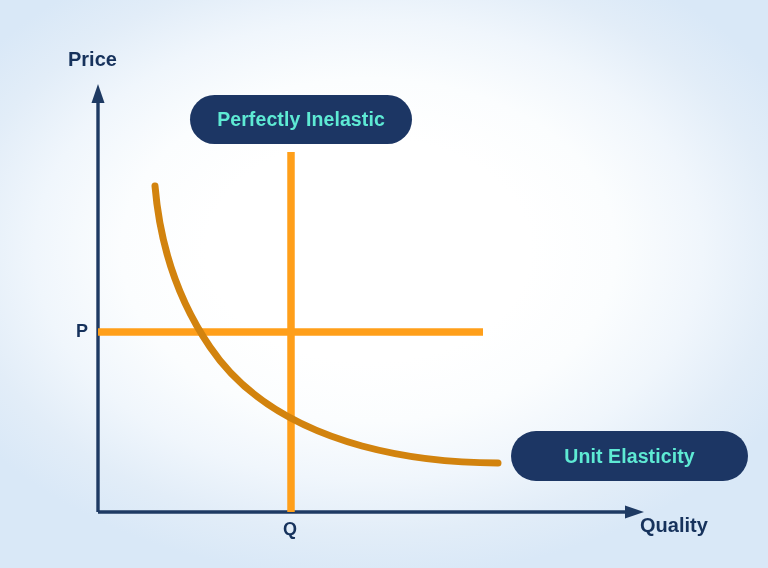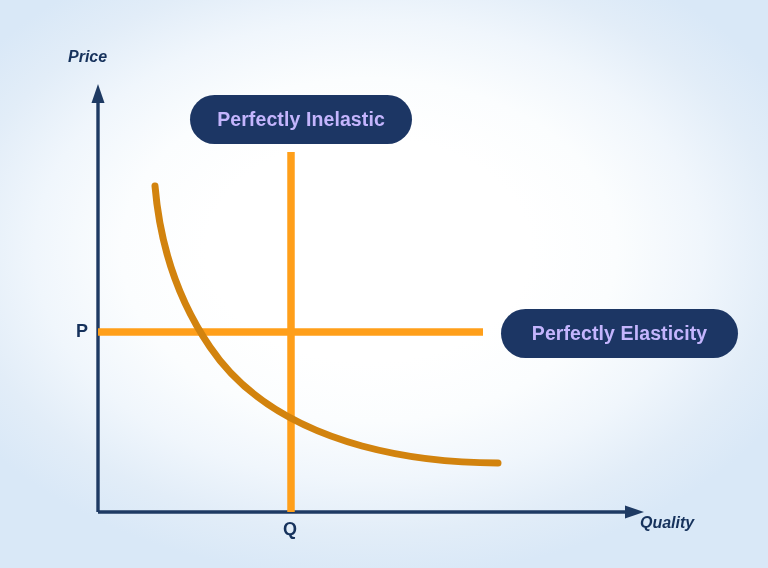--- a/index.html
+++ b/index.html
@@ -30,21 +30,21 @@
     position: absolute;
     left: 0;
     top: 0;
   }
   .badge {
     position: absolute;
     display: flex;
     align-items: center;
     justify-content: center;
     background: #1c3664;
-    color: #c4b5fd;
+    color: #5eead4;
     border-radius: 999px;
     font-size: 19.5px;
     font-weight: 600;
     letter-spacing: 0.1px;
     white-space: nowrap;
     box-sizing: border-box;
   }
   #badge-inelastic {
     left: 190px;
     top: 95px;
@@ -59,24 +59,23 @@
   }
   #badge-unit {
     left: 511px;
     top: 431px;
     width: 237px;
     height: 50px;
   }
   .axis-title {
     position: absolute;
     color: #16325c;
-    font-size: 16px;
+    font-size: 20px;
     font-weight: 700;
     white-space: nowrap;
-    font-style: italic;
   }
   #label-price {
     left: 68px;
     top: 48px;
   }
   #label-quality {
     left: 640px;
     top: 514px;
     font-weight: 600;
   }
@@ -123,15 +122,15 @@
              C 410 459, 458 463, 498 463" fill="none" stroke="#d2830e" stroke-width="7" stroke-linecap="round"></path>
   </svg>
 
   <div class="axis-title" id="label-price">Price</div>
   <div class="axis-title" id="label-quality">Quality</div>
 
   <div class="tick-label" id="label-p">P</div>
   <div class="tick-label" id="label-q">Q</div>
 
   <div class="badge" id="badge-inelastic">Perfectly Inelastic</div>
-  <div class="badge" id="badge-elastic">Perfectly Elasticity</div>
+  <div class="badge" id="badge-unit">Unit Elasticity</div>
 
 </div>
 
 </body></html>

